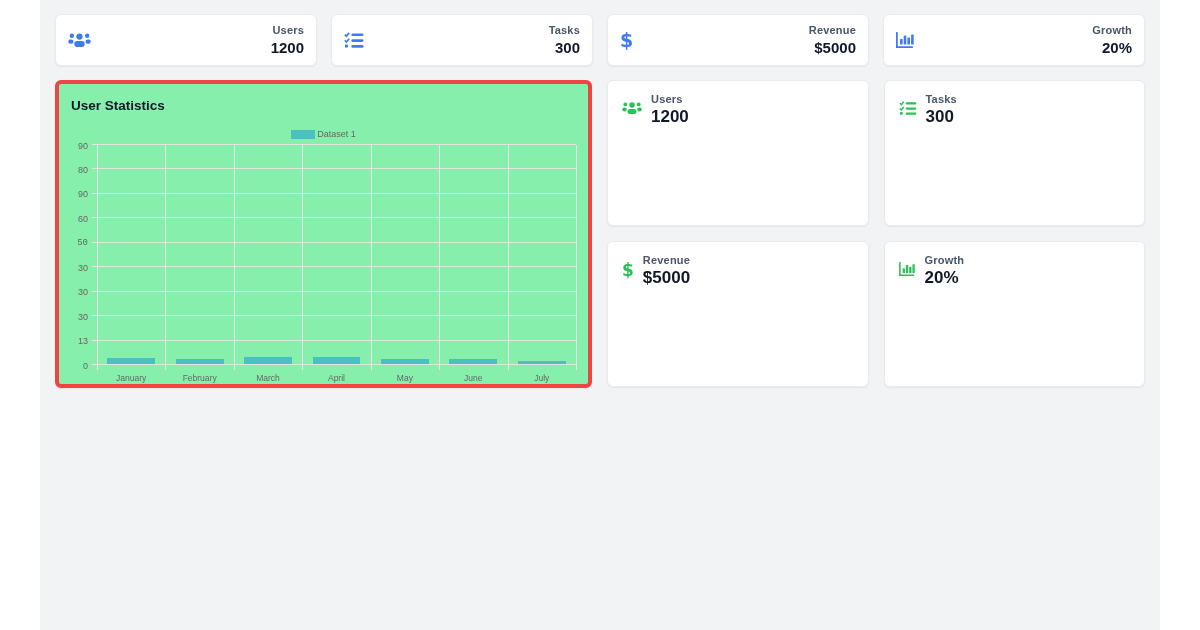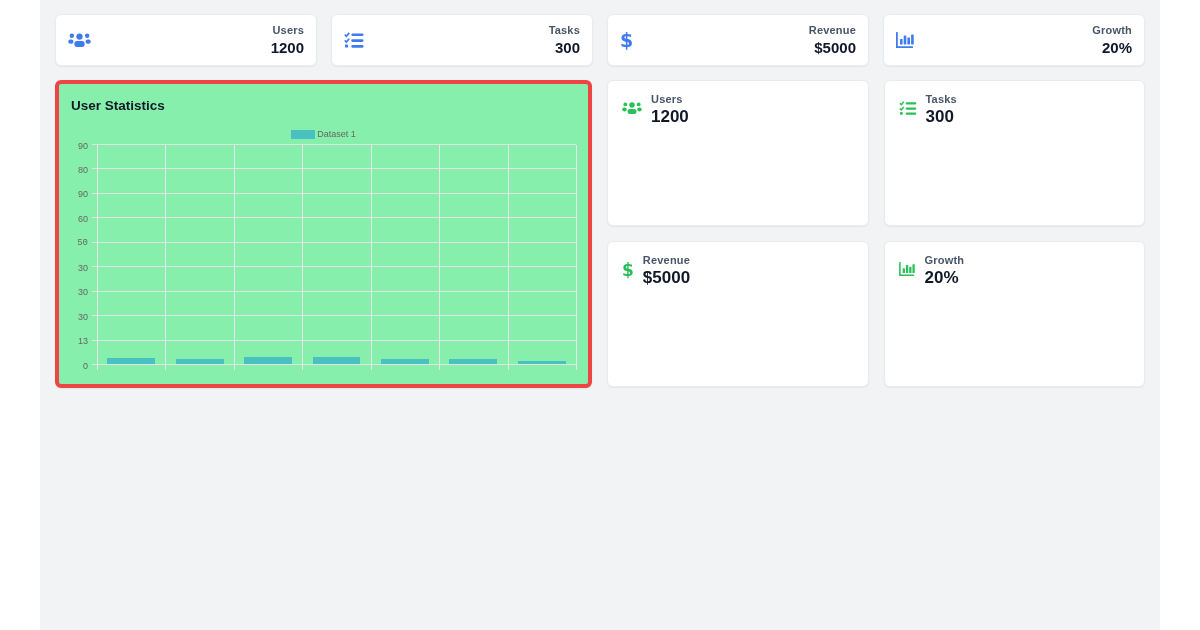--- a/index.html
+++ b/index.html
@@ -175,20 +175,29 @@
             <div class="vgrid" style="left: 100%;"></div>
             <div class="bar" style="left: 2.14286%; width: 10%; height: 2.55556%; background: rgb(75, 192, 192);"></div>
             <div class="bar" style="left: 16.4286%; width: 10%; height: 2.22222%; background: rgb(75, 192, 192);"></div>
             <div class="bar" style="left: 30.7143%; width: 10%; height: 3.11111%; background: rgb(75, 192, 192);"></div>
             <div class="bar" style="left: 45%; width: 10%; height: 3.11111%; background: rgb(75, 192, 192);"></div>
             <div class="bar" style="left: 59.2857%; width: 10%; height: 2.11111%; background: rgb(75, 192, 192);"></div>
             <div class="bar" style="left: 73.5714%; width: 10%; height: 2.11111%; background: rgb(75, 192, 192);"></div>
             <div class="bar" style="left: 87.8571%; width: 10%; height: 1.44444%; background: rgb(75, 192, 192);"></div>
           </div>
       </div>
+      <div class="x-axis">
+          <span class="xtick">January</span>
+          <span class="xtick">February</span>
+          <span class="xtick">March</span>
+          <span class="xtick">April</span>
+          <span class="xtick">May</span>
+          <span class="xtick">June</span>
+          <span class="xtick">July</span>
+        </div>
     </div>
 
     <div class="right-grid">
 
       <div class="info-card">
         <span class="icon green">
           <svg width="20" height="15" viewBox="0 0 24 17" fill="currentColor">
             <circle cx="12" cy="4.4" r="3.3"></circle>
             <rect x="6.6" y="9" width="10.8" height="6.2" rx="3"></rect>
             <circle cx="4" cy="3.6" r="2.3"></circle>

